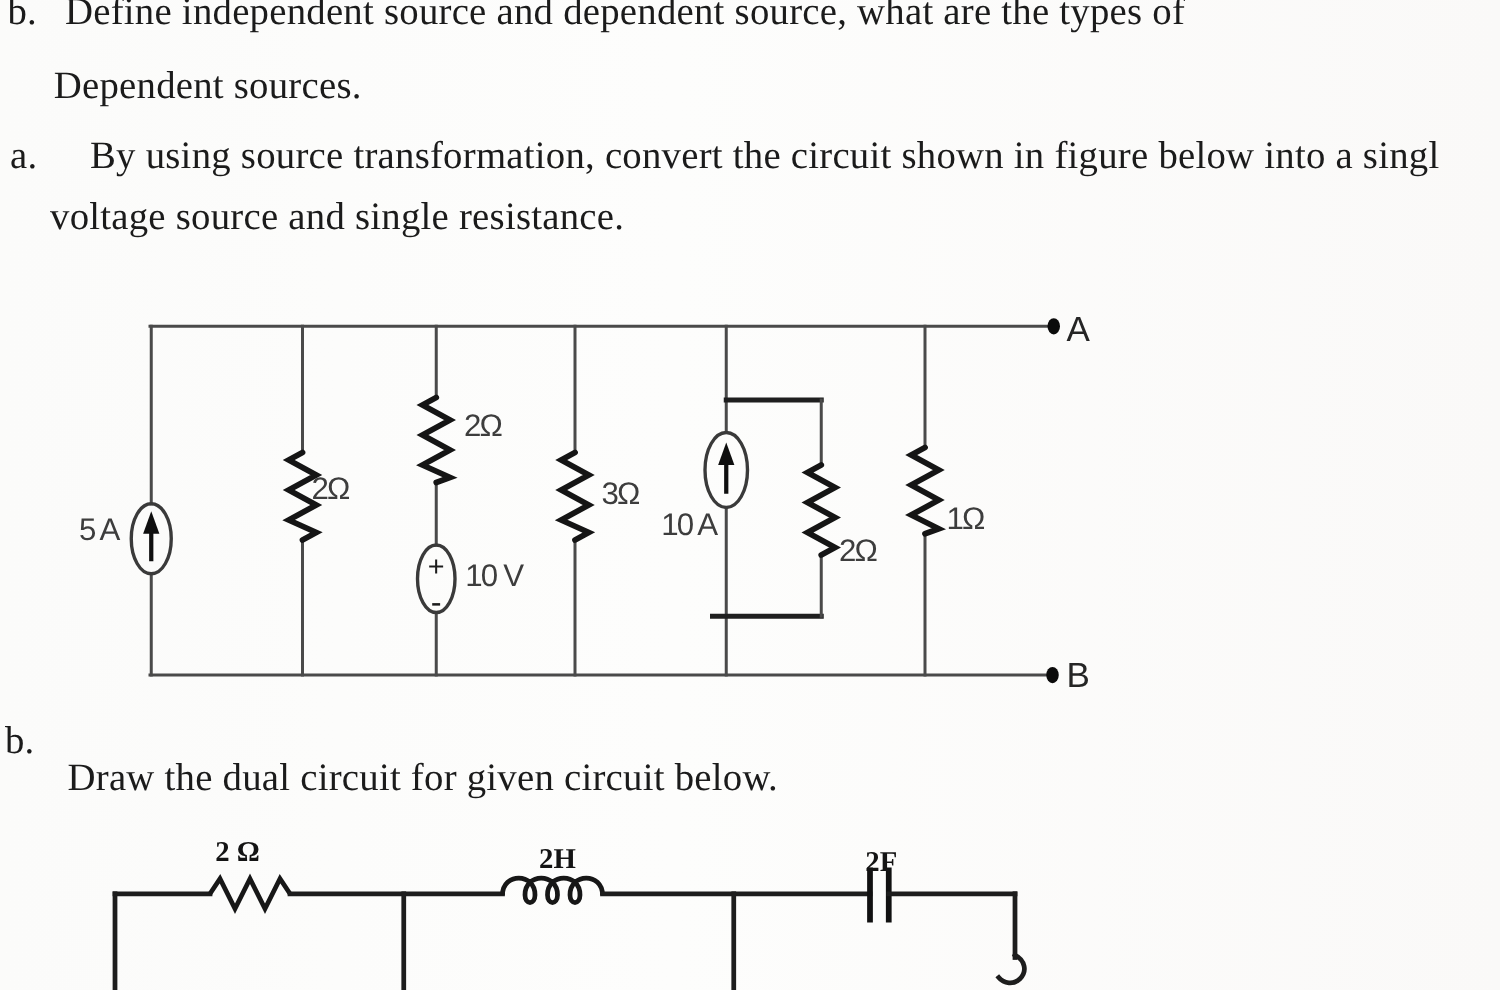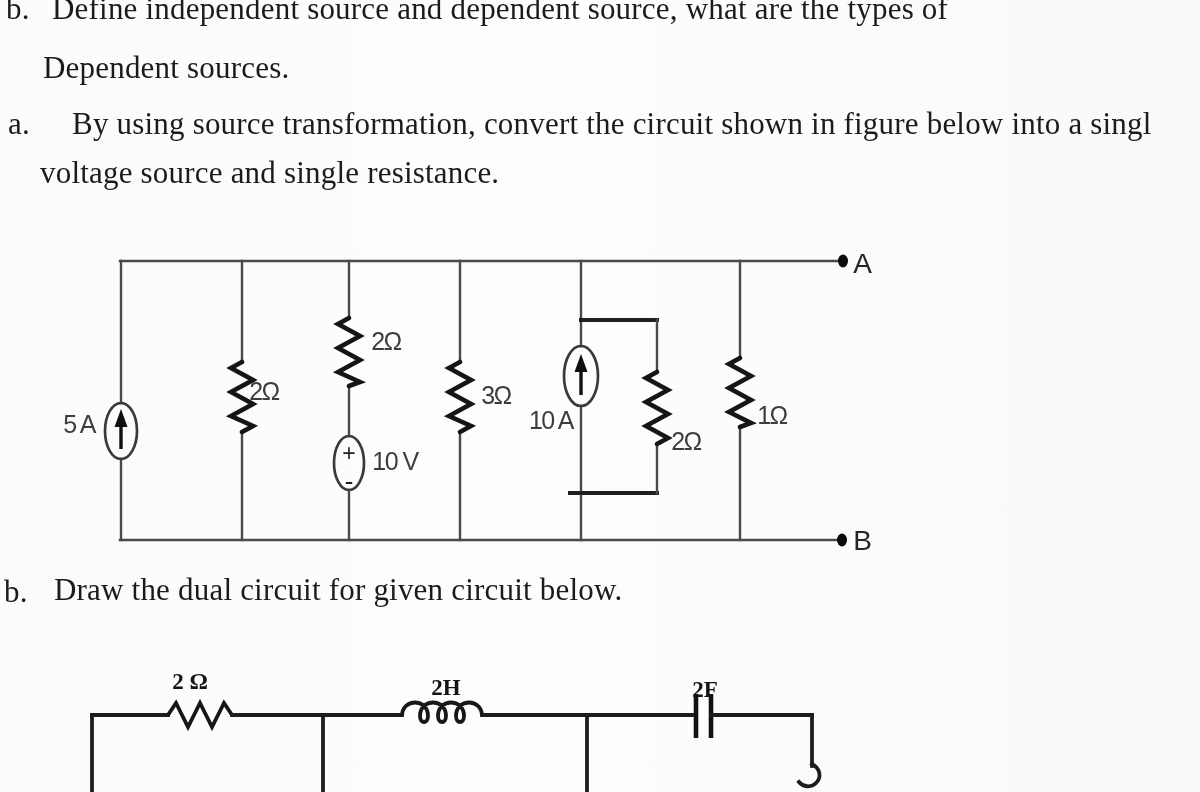--- a/index.html
+++ b/index.html
@@ -44,21 +44,21 @@
 
   <div class="tline" style="left:6px;top:-9px;">b.</div>
   <div class="tline" style="left:52px;top:-9px;">Define independent source and dependent source, what are the types of</div>
   <div class="tline" style="left:43px;top:50px;">Dependent sources.</div>
 
   <div class="tline" style="left:8px;top:106px;">a.</div>
   <div class="tline" style="left:52px;top:106px;margin-left:20px;">By using source transformation, convert the circuit shown in figure below into a singl</div>
   <div class="tline" style="left:40px;top:155px;">voltage source and single resistance.</div>
 
   <div class="tline" style="left:4px;top:574px;">b.</div>
-  <div class="tline" style="left:54px;top:572px;text-align:center;">Draw the dual circuit for given circuit below.</div>
+  <div class="tline" style="left:54px;top:604px;text-align:center;">Draw the dual circuit for given circuit below.</div>
 
   <svg style="top:230px;" width="920" height="330" viewBox="0 230 920 330">
 
     <path class="wire" d="M120,261 H842"></path>
     <path class="wire" d="M120,540 H841"></path>
 
     <path class="wire" d="M121,261 V403 M121,459 V540"></path>
     <g>
       <ellipse class="src" cx="121" cy="431" rx="16" ry="28"></ellipse>
       <g>

